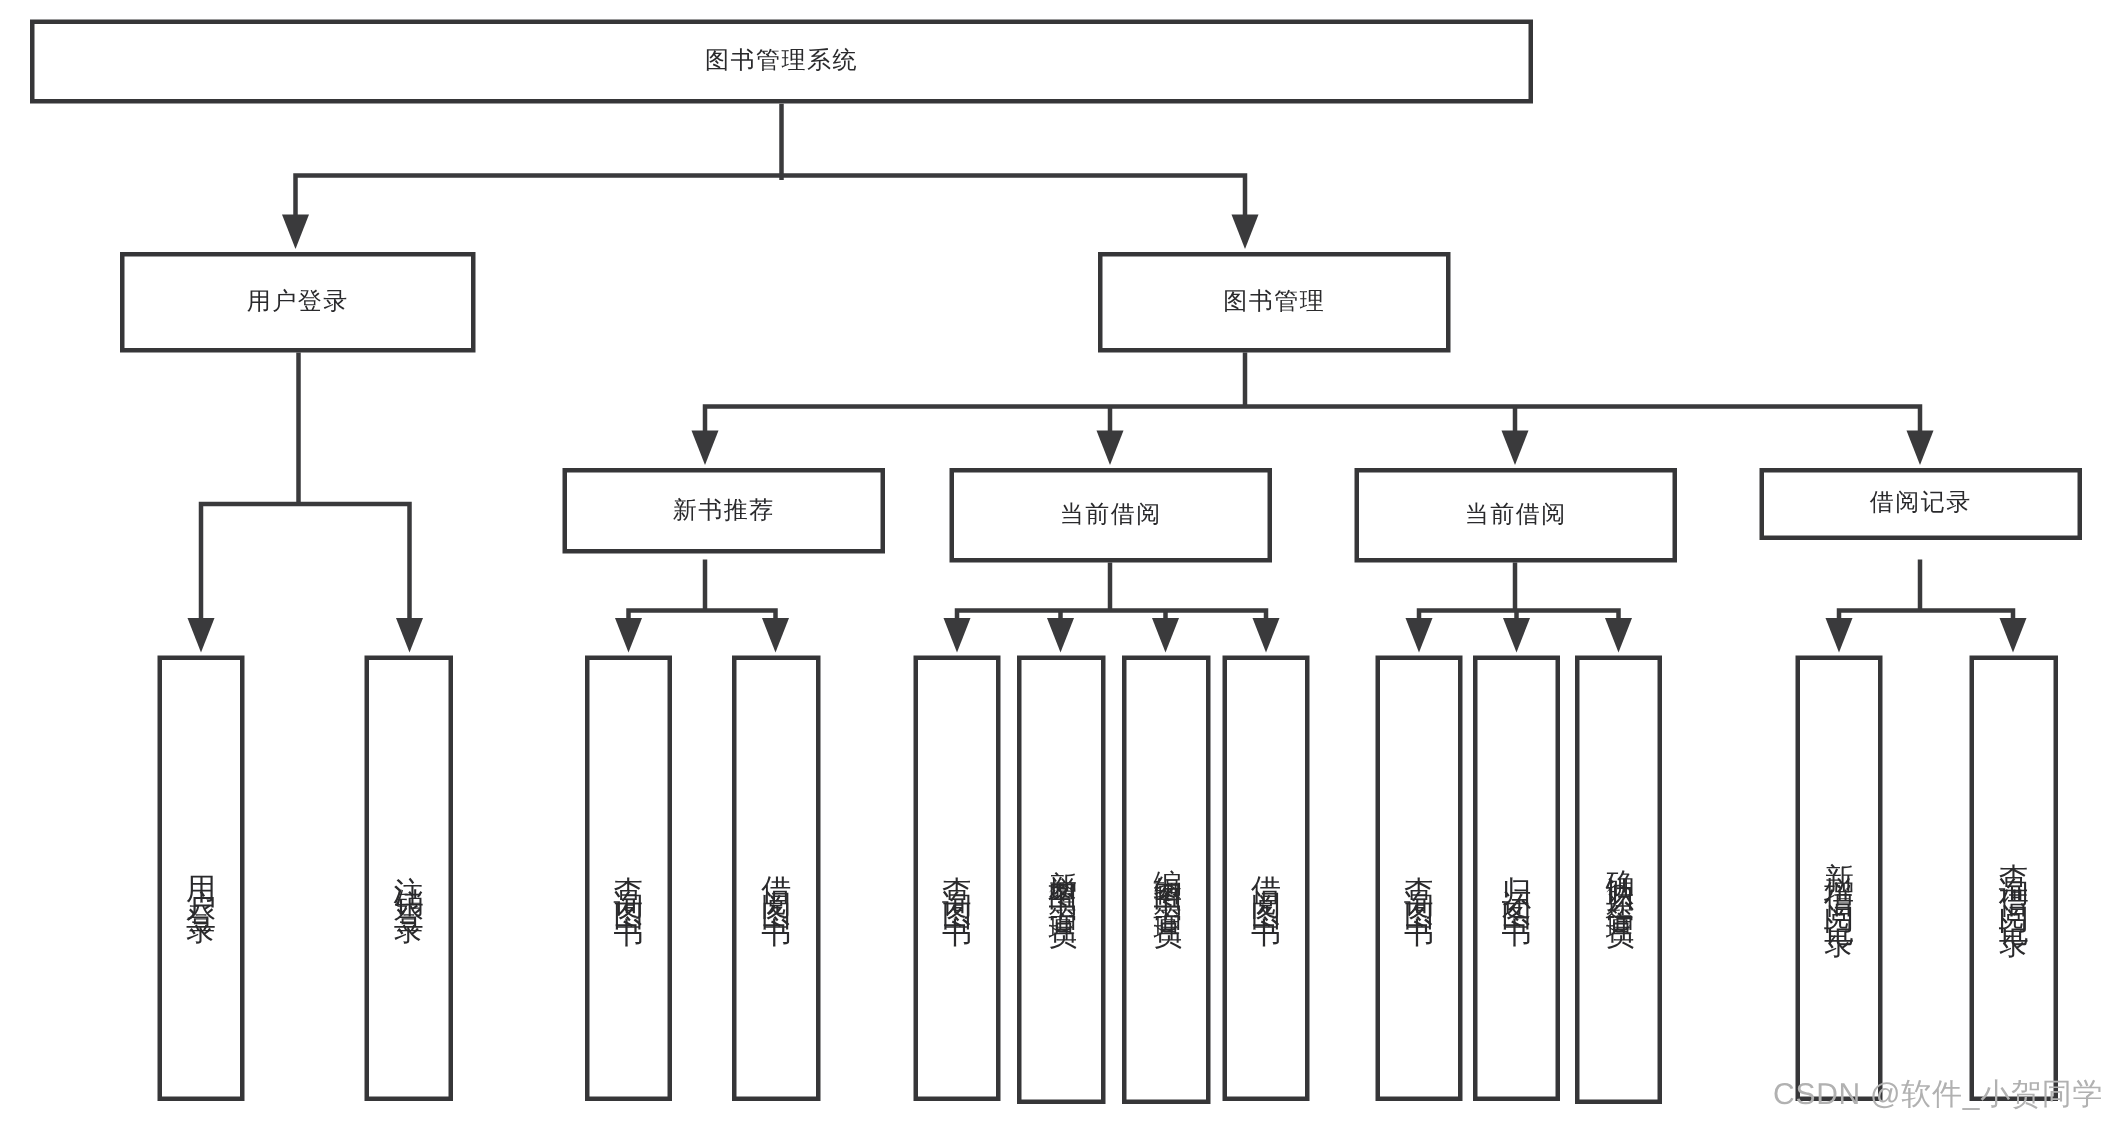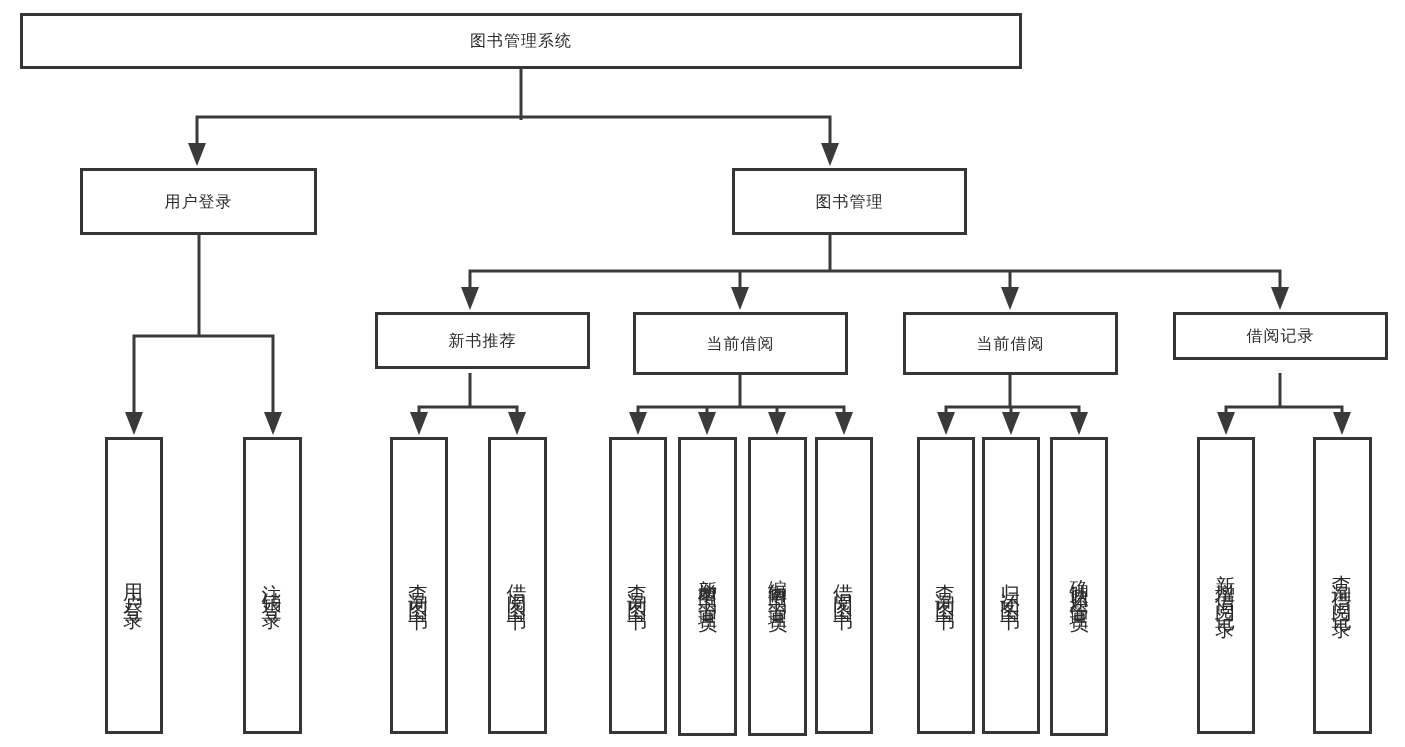--- a/index.html
+++ b/index.html
@@ -93,14 +93,15 @@
   <div class="box vbox long" style="left:748px; top:437px; width:59px; height:299px;">编辑图书（管理员）</div>
   <div class="box vbox" style="left:815px; top:437px; width:58px; height:297px;">借阅图书</div>
 
   <div class="box vbox" style="left:917px; top:437px; width:58px; height:297px;">查询图书</div>
   <div class="box vbox" style="left:982px; top:437px; width:58px; height:297px;">归还图书</div>
   <div class="box vbox long" style="left:1050px; top:437px; width:58px; height:299px;">确认归还（管理员）</div>
 
   <div class="box vbox" style="left:1197px; top:437px; width:58px; height:297px;">新增借阅记录</div>
   <div class="box vbox" style="left:1313px; top:437px; width:59px; height:297px;">查询借阅记录</div>
 
+  <div class="watermark">CSDN @软件_小贺同学</div>
 
 </div>
 
 </body></html>

